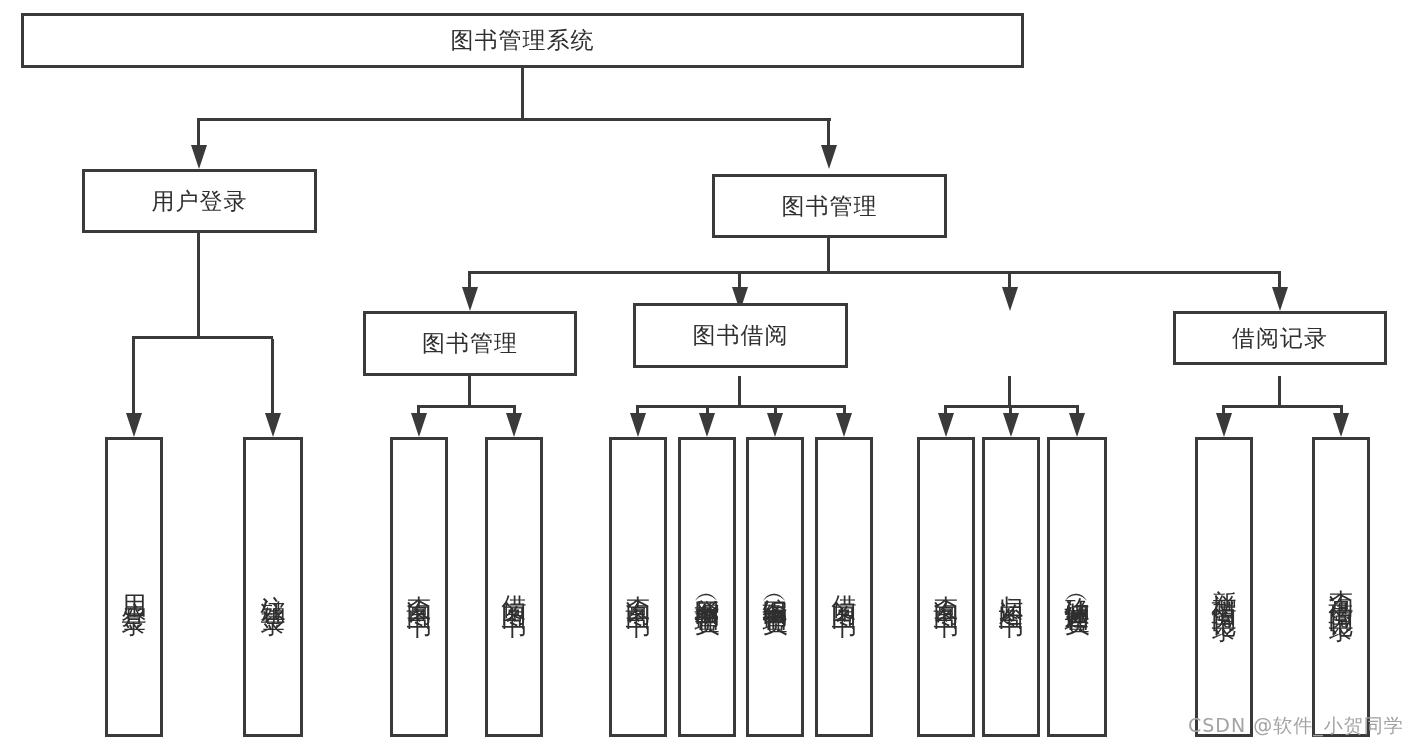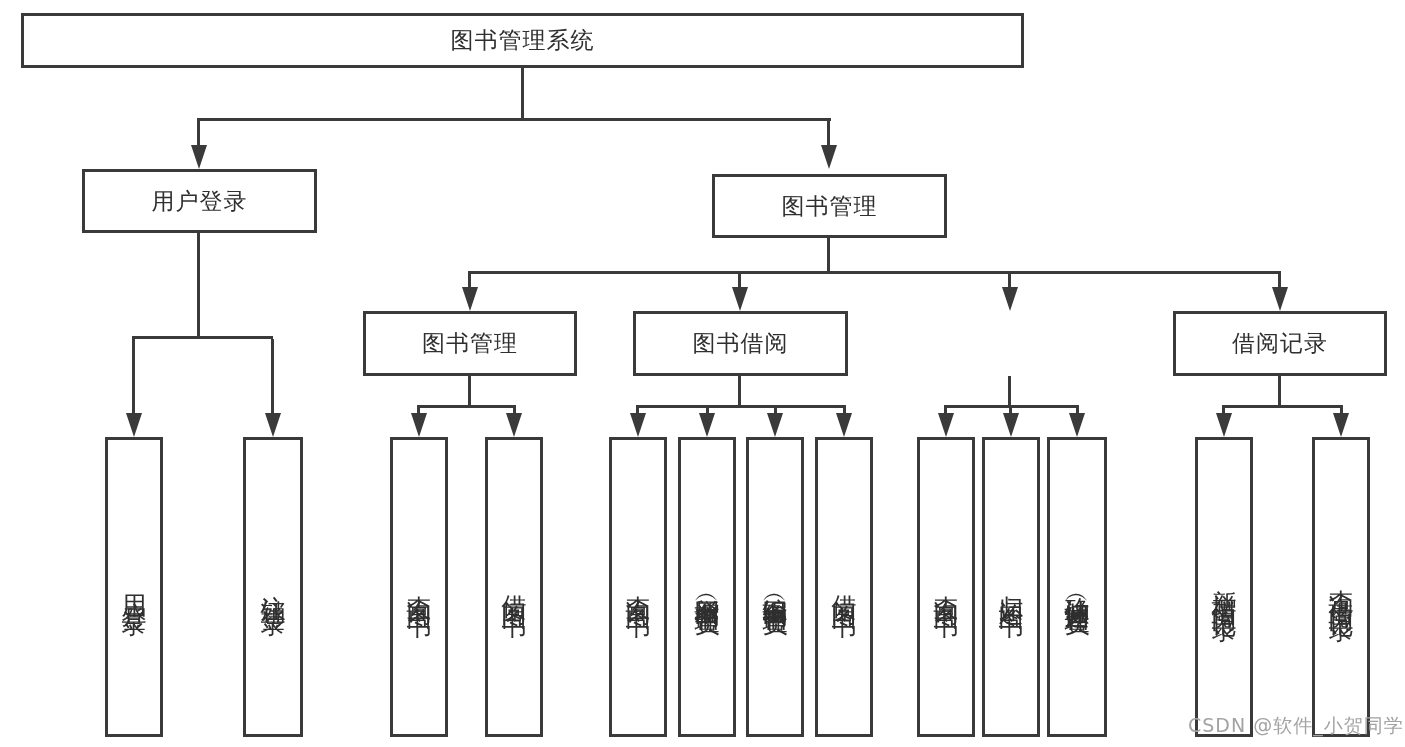--- a/index.html
+++ b/index.html
@@ -97,24 +97,24 @@
   <div class="vline" style="left:738px;top:274px;height:15px;"></div>
   <div class="ahead" style="left:732px;top:287px;"></div>
   <div class="vline" style="left:1008px;top:274px;height:15px;"></div>
   <div class="ahead" style="left:1002px;top:287px;"></div>
   <div class="vline" style="left:1278px;top:274px;height:15px;"></div>
   <div class="ahead" style="left:1272px;top:287px;"></div>
 
   <div class="node" style="left:363px;top:311px;width:214px;height:65px;">
     <span>图书管理</span>
   </div>
-  <div class="node" style="left:633px;top:311px;width:215px;height:65px;">
+  <div class="node" style="left:633px;top:303px;width:215px;height:65px;">
     <span>图书借阅</span>
   </div>
-  <div class="node" style="left:1173px;top:311px;width:214px;height:65px;font-family:Liberation Mono, monospace;">
+  <div class="node" style="left:1173px;top:311px;width:214px;height:54px;font-family:Liberation Mono, monospace;">
     <span>借阅记录</span>
   </div>
 
   <div class="vline" style="left:468px;top:376px;height:32px;"></div>
   <div class="vline" style="left:738px;top:376px;height:32px;"></div>
   <div class="vline" style="left:1008px;top:376px;height:32px;"></div>
   <div class="vline" style="left:1278px;top:376px;height:32px;"></div>
 
   <div class="hline" style="left:417px;top:405px;width:99px;"></div>
   <div class="hline" style="left:636px;top:405px;width:210px;"></div>

